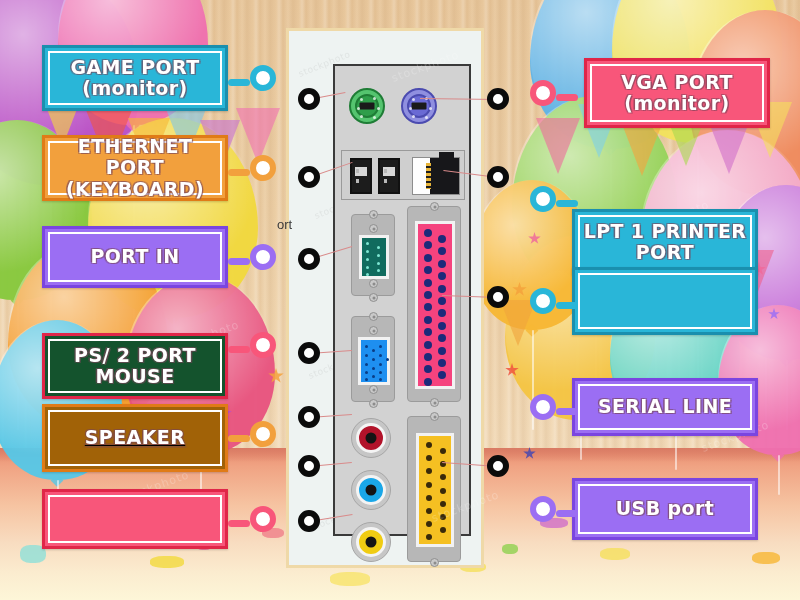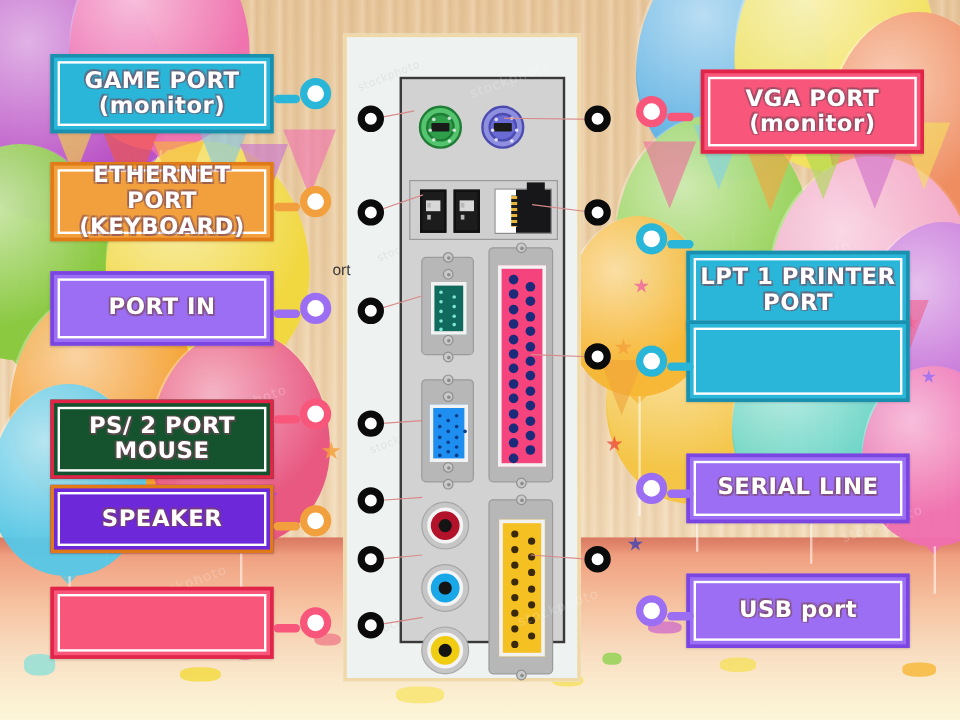--- a/index.html
+++ b/index.html
@@ -674,21 +674,21 @@
       </div>
       <div class="label-card" style="left: 42px; top: 312px; width: 186px; height: 66px; background: #14532d; border-color: rgb(224, 37, 72); margin-top: 21px;">
         <div class="inner-frame"></div>
         <div class="txt">PS/ 2 PORT
 MOUSE</div>
       </div>
       <div class="knob" style="left: 228px; top: 332px; flex-direction: row;">
         <div class="stem" style="width: 22px; background: rgb(248, 86, 122); margin-top: 9px;"></div>
         <div class="ball" style="border-color: rgb(248, 86, 122);"></div>
       </div>
-      <div class="label-card" style="left: 42px; top: 404px; width: 186px; height: 57px; background: #6d28d9; border-color: rgb(224, 123, 23);">
+      <div class="label-card" style="left: 42px; top: 404px; width: 186px; height: 68px; background: #a16207; border-color: rgb(224, 123, 23); text-decoration: underline;">
         <div class="inner-frame"></div>
         <div class="txt">SPEAKER</div>
       </div>
       <div class="knob" style="left: 228px; top: 421px; flex-direction: row;">
         <div class="stem" style="width: 22px; background: rgb(242, 160, 61); margin-top: 9px;"></div>
         <div class="ball" style="border-color: rgb(242, 160, 61);"></div>
       </div>
       <div class="label-card" style="left: 42px; top: 489px; width: 186px; height: 60px; background: rgb(248, 86, 122); border-color: rgb(224, 37, 72);">
         <div class="inner-frame"></div>
       </div>

